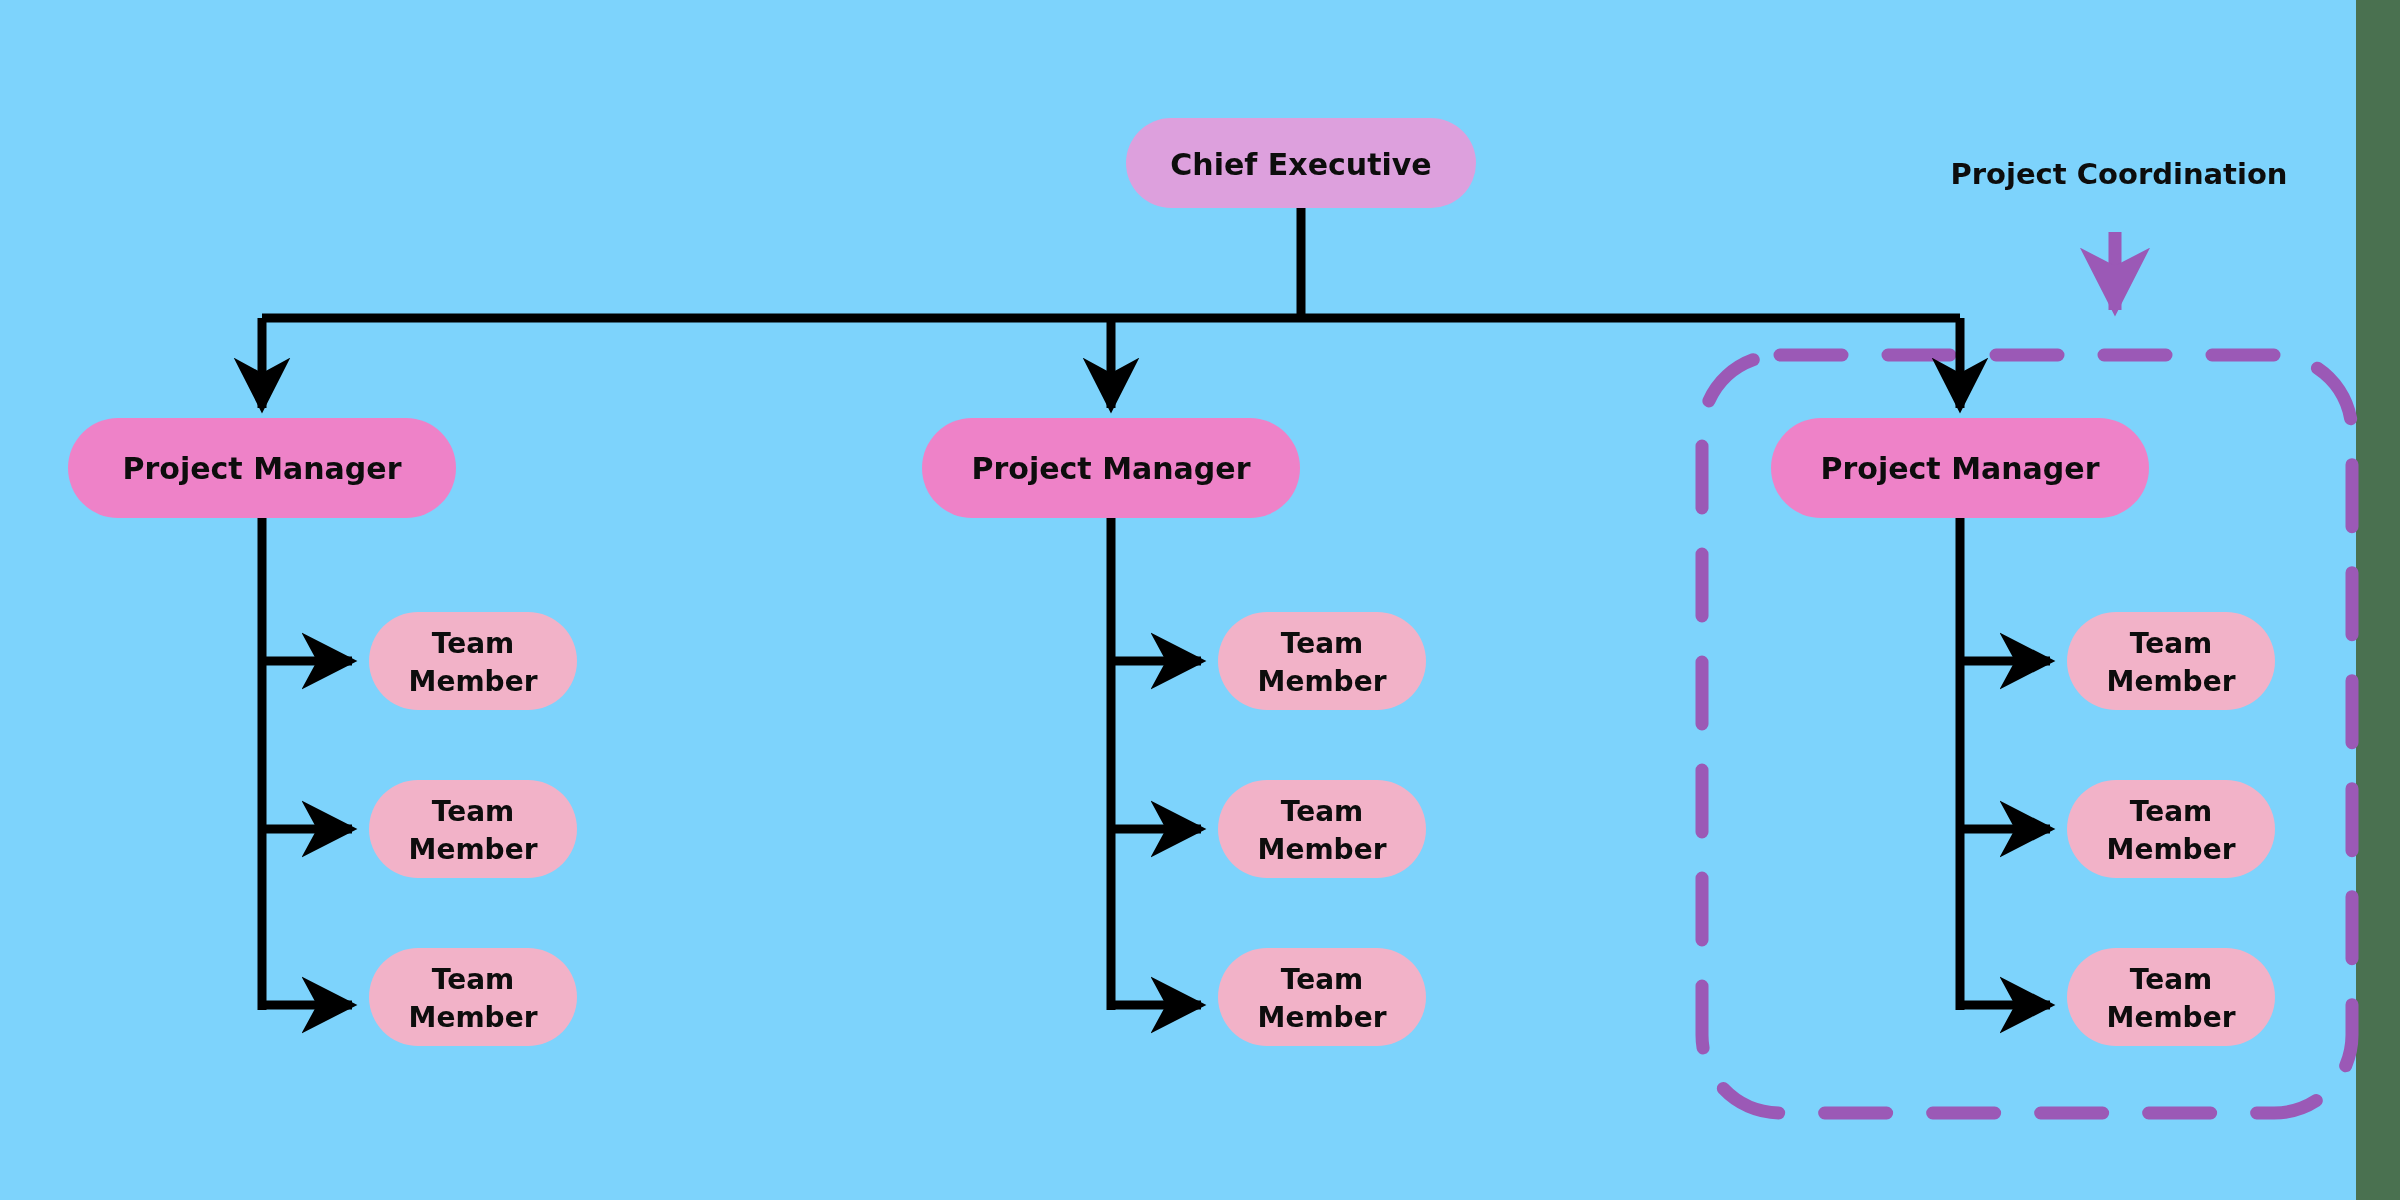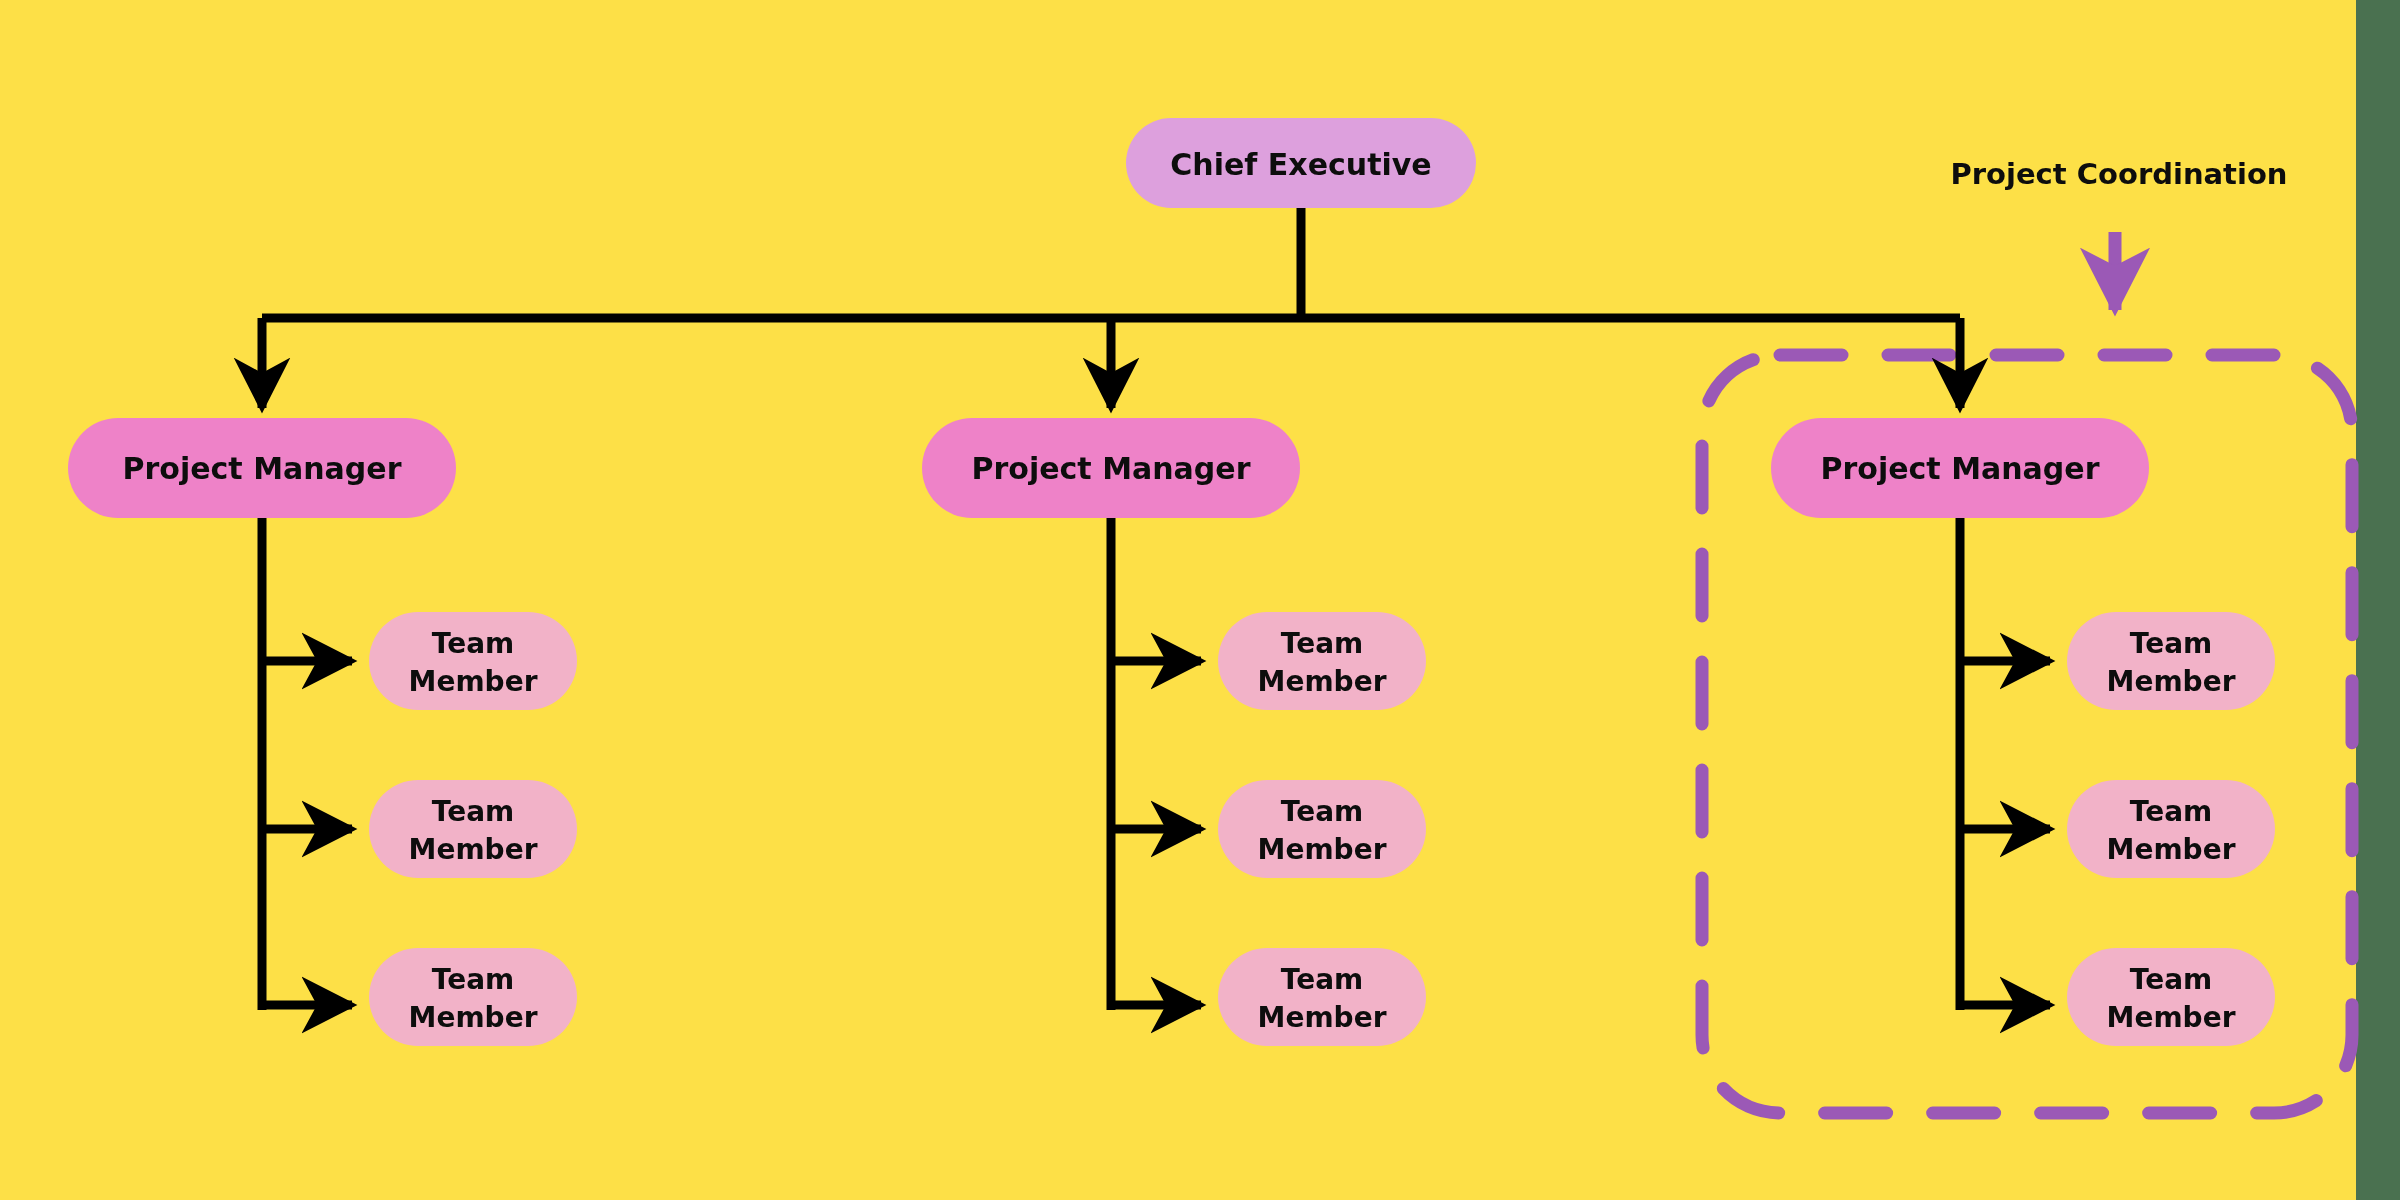--- a/index.html
+++ b/index.html
@@ -10,21 +10,21 @@
   body {
     width: 2400px;
     height: 1200px;
     overflow: hidden;
     font-family: "DejaVu Sans", sans-serif;
   }
   #org-chart-root {
     position: relative;
     width: 2356px;
     height: 1200px;
-    background: #fde047;
+    background: #7dd3fc;
   }
   svg#chart-svg {
     display: block;
     width: 2400px;
     height: 1200px;
   }
   .node-label {
     font-family: "DejaVu Sans", sans-serif;
     font-weight: bold;
     fill: #0d0d0d;

